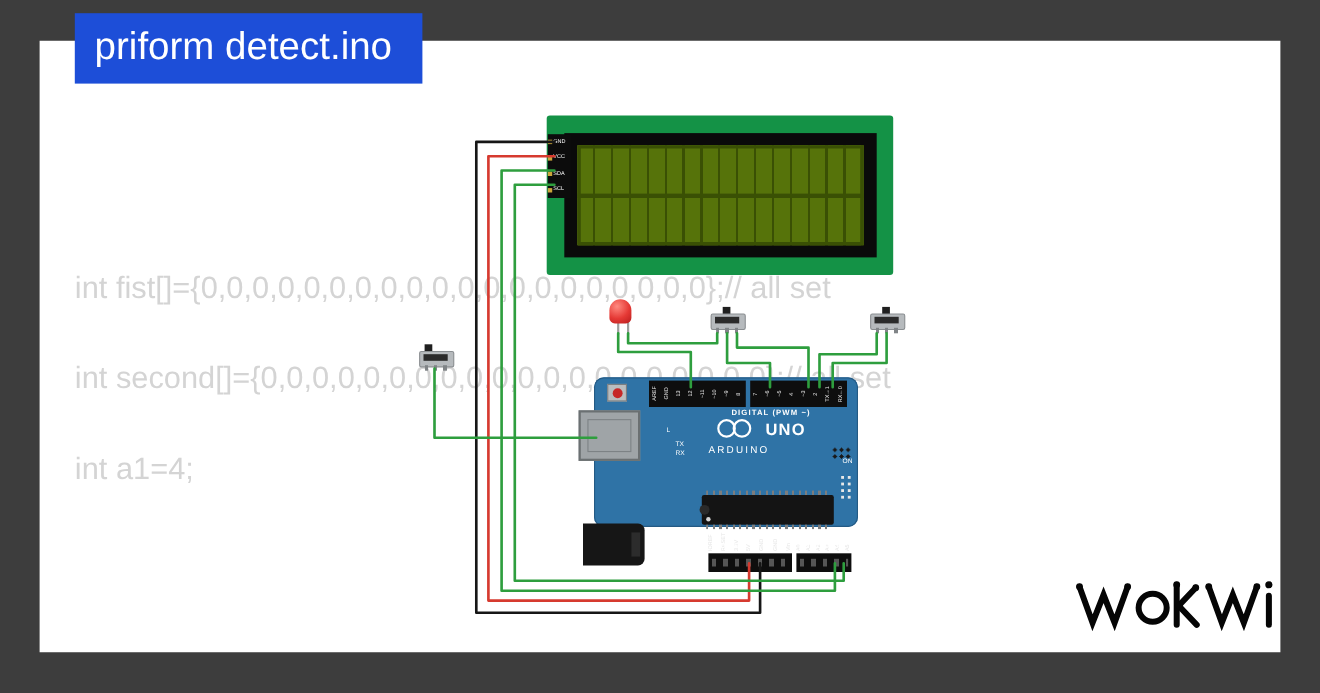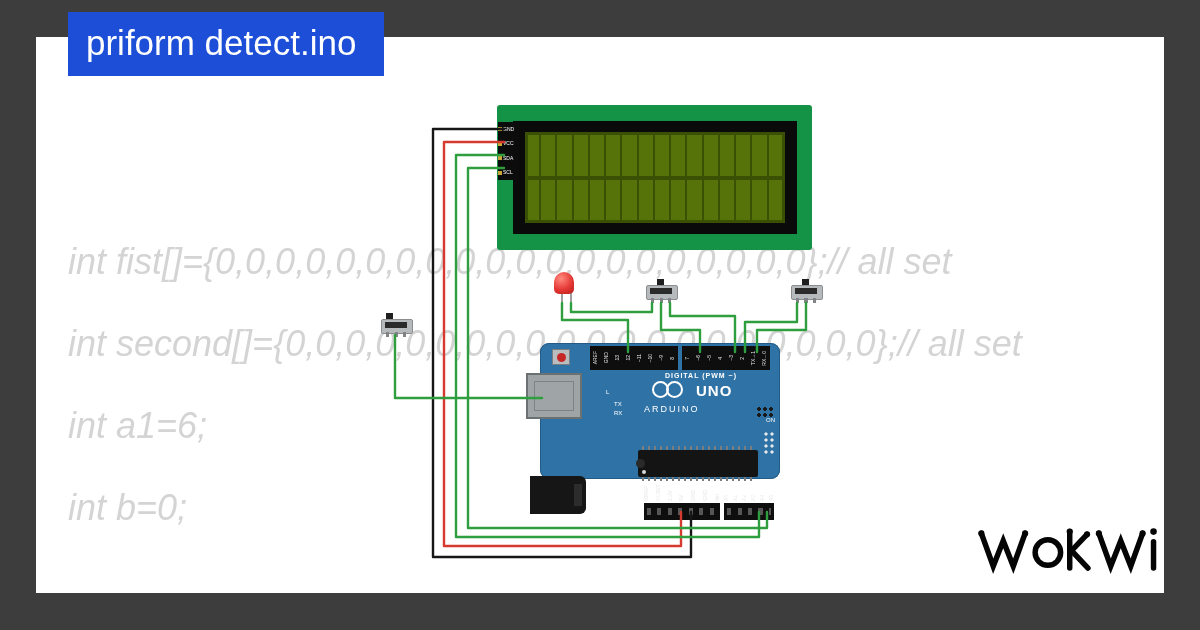--- a/index.html
+++ b/index.html
@@ -1,20 +1,20 @@
 <!DOCTYPE html>
 <html><head>
 <meta charset="utf-8">
 <style>
   html,body{margin:0;padding:0;background:#3d3d3d;}
   .page{position:relative;width:1200px;height:630px;background:#ffffff;overflow:hidden;
         font-family:"Liberation Sans","DejaVu Sans",sans-serif;}
   
   .code{position:absolute;left:68px;top:203px;z-index:1;color:#d4d4d4;white-space:pre;}
-  .code-line{height:46px;line-height:46px;font-size:36px;font-style:italic;}
+  .code-line{height:46px;line-height:46px;font-size:28px;}
   
   .frame{position:absolute;inset:0;border:36px solid #3d3d3d;border-top-width:37px;border-bottom-width:37px;
          z-index:40;pointer-events:none;}
   .title-box{position:absolute;left:68px;top:12px;z-index:41;background:#1d4ed8;color:#ffffff;
              font-size:35px;padding:11px 28px 13px 18px;}
   
   .lcd{position:absolute;left:497px;top:105px;width:315px;height:145px;background:#149246;z-index:2;border-radius:3px;}
   .lcd-bezel{position:absolute;left:16px;top:16px;width:284px;height:113px;background:#0a0a0a;}
   .lcd-screen{position:absolute;left:12px;top:11px;width:260px;height:91px;background-color:#4c6605;
       background-image:linear-gradient(#3a5004,#3a5004),
@@ -95,22 +95,21 @@
   .wokwi circle.dot{fill:#050505;stroke:none;}
 </style>
 </head>
 <body>
 
 <div class="page">
 
   <div class="code">
     <div class="code-line">int fist[]={0,0,0,0,0,0,0,0,0,0,0,0,0,0,0,0,0,0,0,0};// all set</div>
     <div class="code-line">int second[]={0,0,0,0,0,0,0,0,0,0,0,0,0,0,0,0,0,0,0,0};// all set</div>
-    <div class="code-line">int a1=6;</div>
-    <div class="code-line">int b=0;</div>
+    <div class="code-line">int a1=4;</div>
     
     
     
     
   </div>
 
   <div class="lcd">
     <div class="lcd-bezel">
       <div class="lcd-screen"></div>
     </div>

